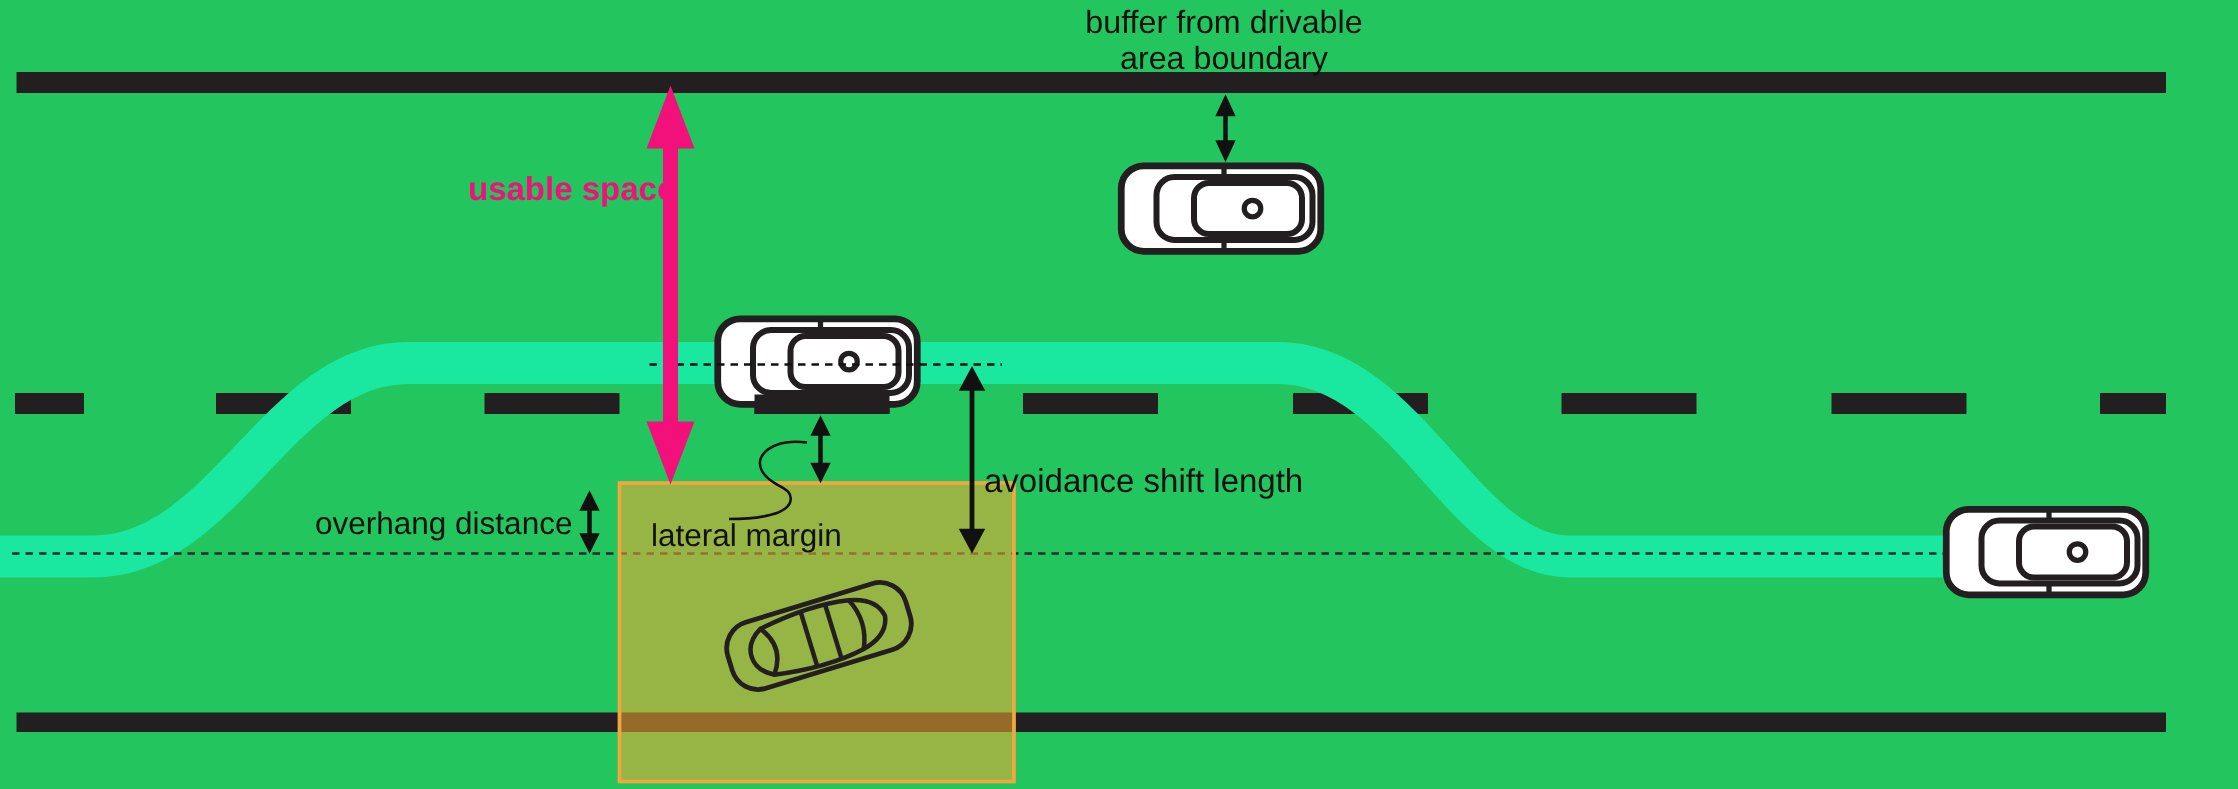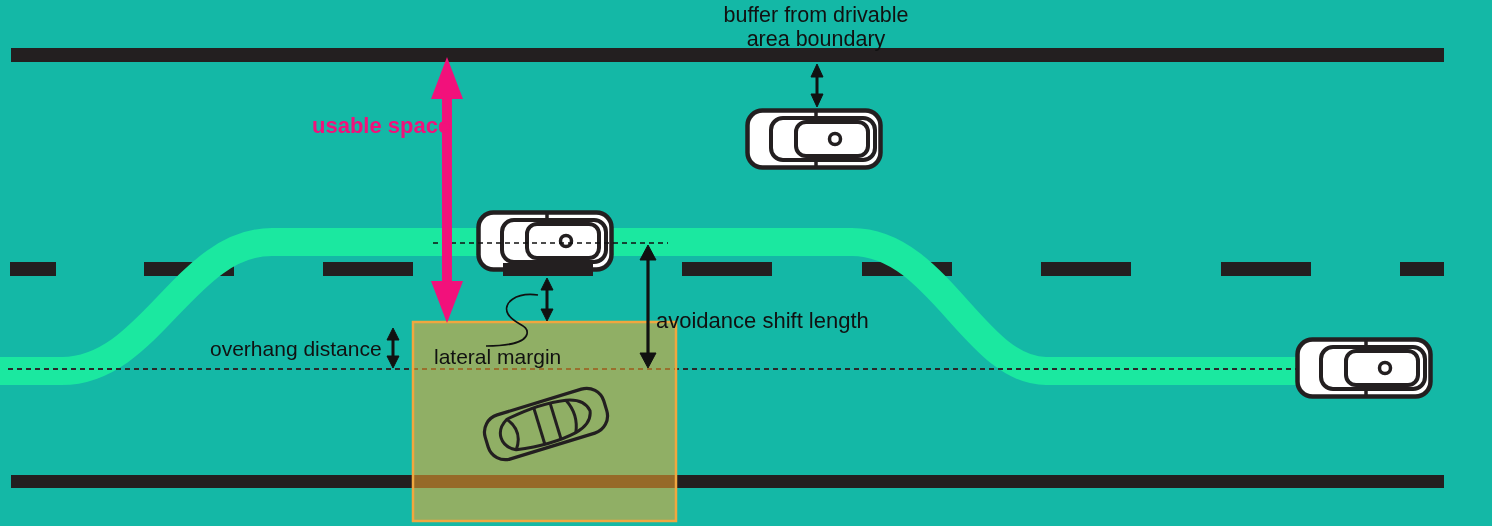--- a/index.html
+++ b/index.html
@@ -4,21 +4,21 @@
 <style>
   :root{
     --road:#231F20;
     --path-green:#1BE8A0;
     --accent-pink:#F2117B;
     --avoid-fill:#F6A730;
     --avoid-border:#F0A73F;
     --text:#111111;
   }
   html,body{margin:0;padding:0;background:#ffffff;}
-  .canvas{position:relative;width:1492px;height:526px;background:#14b8a6;overflow:hidden;
+  .canvas{position:relative;width:1492px;height:526px;background:#22c55e;overflow:hidden;
           font-family:"Liberation Sans", sans-serif;}
   svg{display:block;}
   .road{fill:var(--road);}
   .lane-dash{fill:var(--road);}
   .green-path{stroke:var(--path-green);fill:none;stroke-width:28;}
   .dotted-ref{stroke:#2a2a2a;stroke-width:1.8;stroke-dasharray:5 4;fill:none;}
   .ego-dash{stroke:#111;stroke-width:1.6;stroke-dasharray:5 4;fill:none;}
   .avoid-box{fill:var(--avoid-fill);fill-opacity:0.55;stroke:var(--avoid-border);stroke-width:2.5;}
   .car-stroke{stroke:var(--road);fill:none;}
   .car-fill{fill:#ffffff;}

